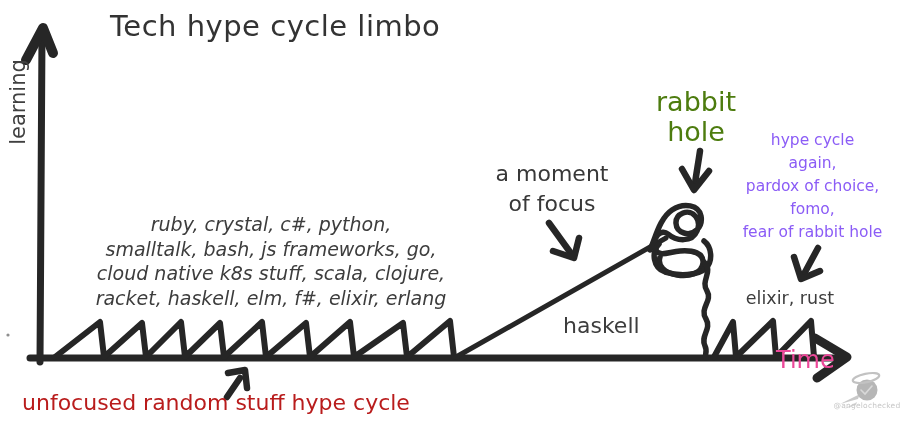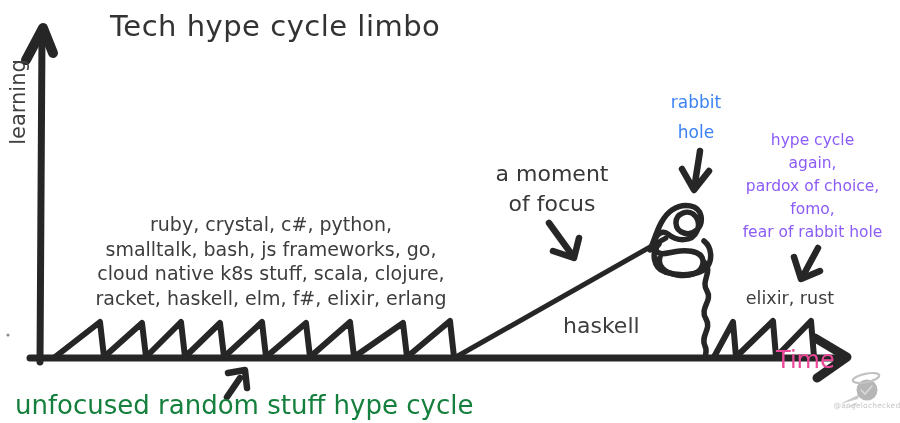--- a/index.html
+++ b/index.html
@@ -32,52 +32,53 @@
     width:100px;height:24px;
     font-size:21px;
     text-align:center;
     transform:rotate(-90deg);
     color:#404040;
   }
   .techlist{
     left:82px;top:212px;width:378px;
     font-size:19px;line-height:24.5px;
     color:#3d3d3d;
+    font-style:italic;
   }
   .focus{
     left:468px;top:159px;width:168px;
     font-size:22px;line-height:30px;
     color:#383838;
   }
   .rabbit{
     left:646px;top:87px;width:100px;
-    font-size:17px;line-height:30px;
-    color:#3b82f6;
+    font-size:27px;line-height:30px;
+    color:#4d7c0f;
   }
   .hype-again{
     left:725px;top:129px;width:175px;
     font-size:15.5px;line-height:23px;
     color:#8b5cf6;
   }
   .elixir{
     left:740px;top:288px;width:100px;
     font-size:17.5px;
     color:#3d3d3d;
     text-align:center;
   }
   .haskell{
     left:563px;top:313px;
     font-size:22px;
     color:#3d3d3d;
     text-align:right;
   }
   .unfocused{
-    left:15px;top:390px;
-    font-size:26px;
-    color:#15803d;
+    left:22px;top:390px;
+    font-size:22px;
+    color:#b91c1c;
   }
   .time{
     left:776px;top:346px;
     font-size:24px;
     color:#ec4899;
   }
   .wm-text{
     left:831px;top:401px;width:72px;
     font-size:7.5px;
     text-align:center;

